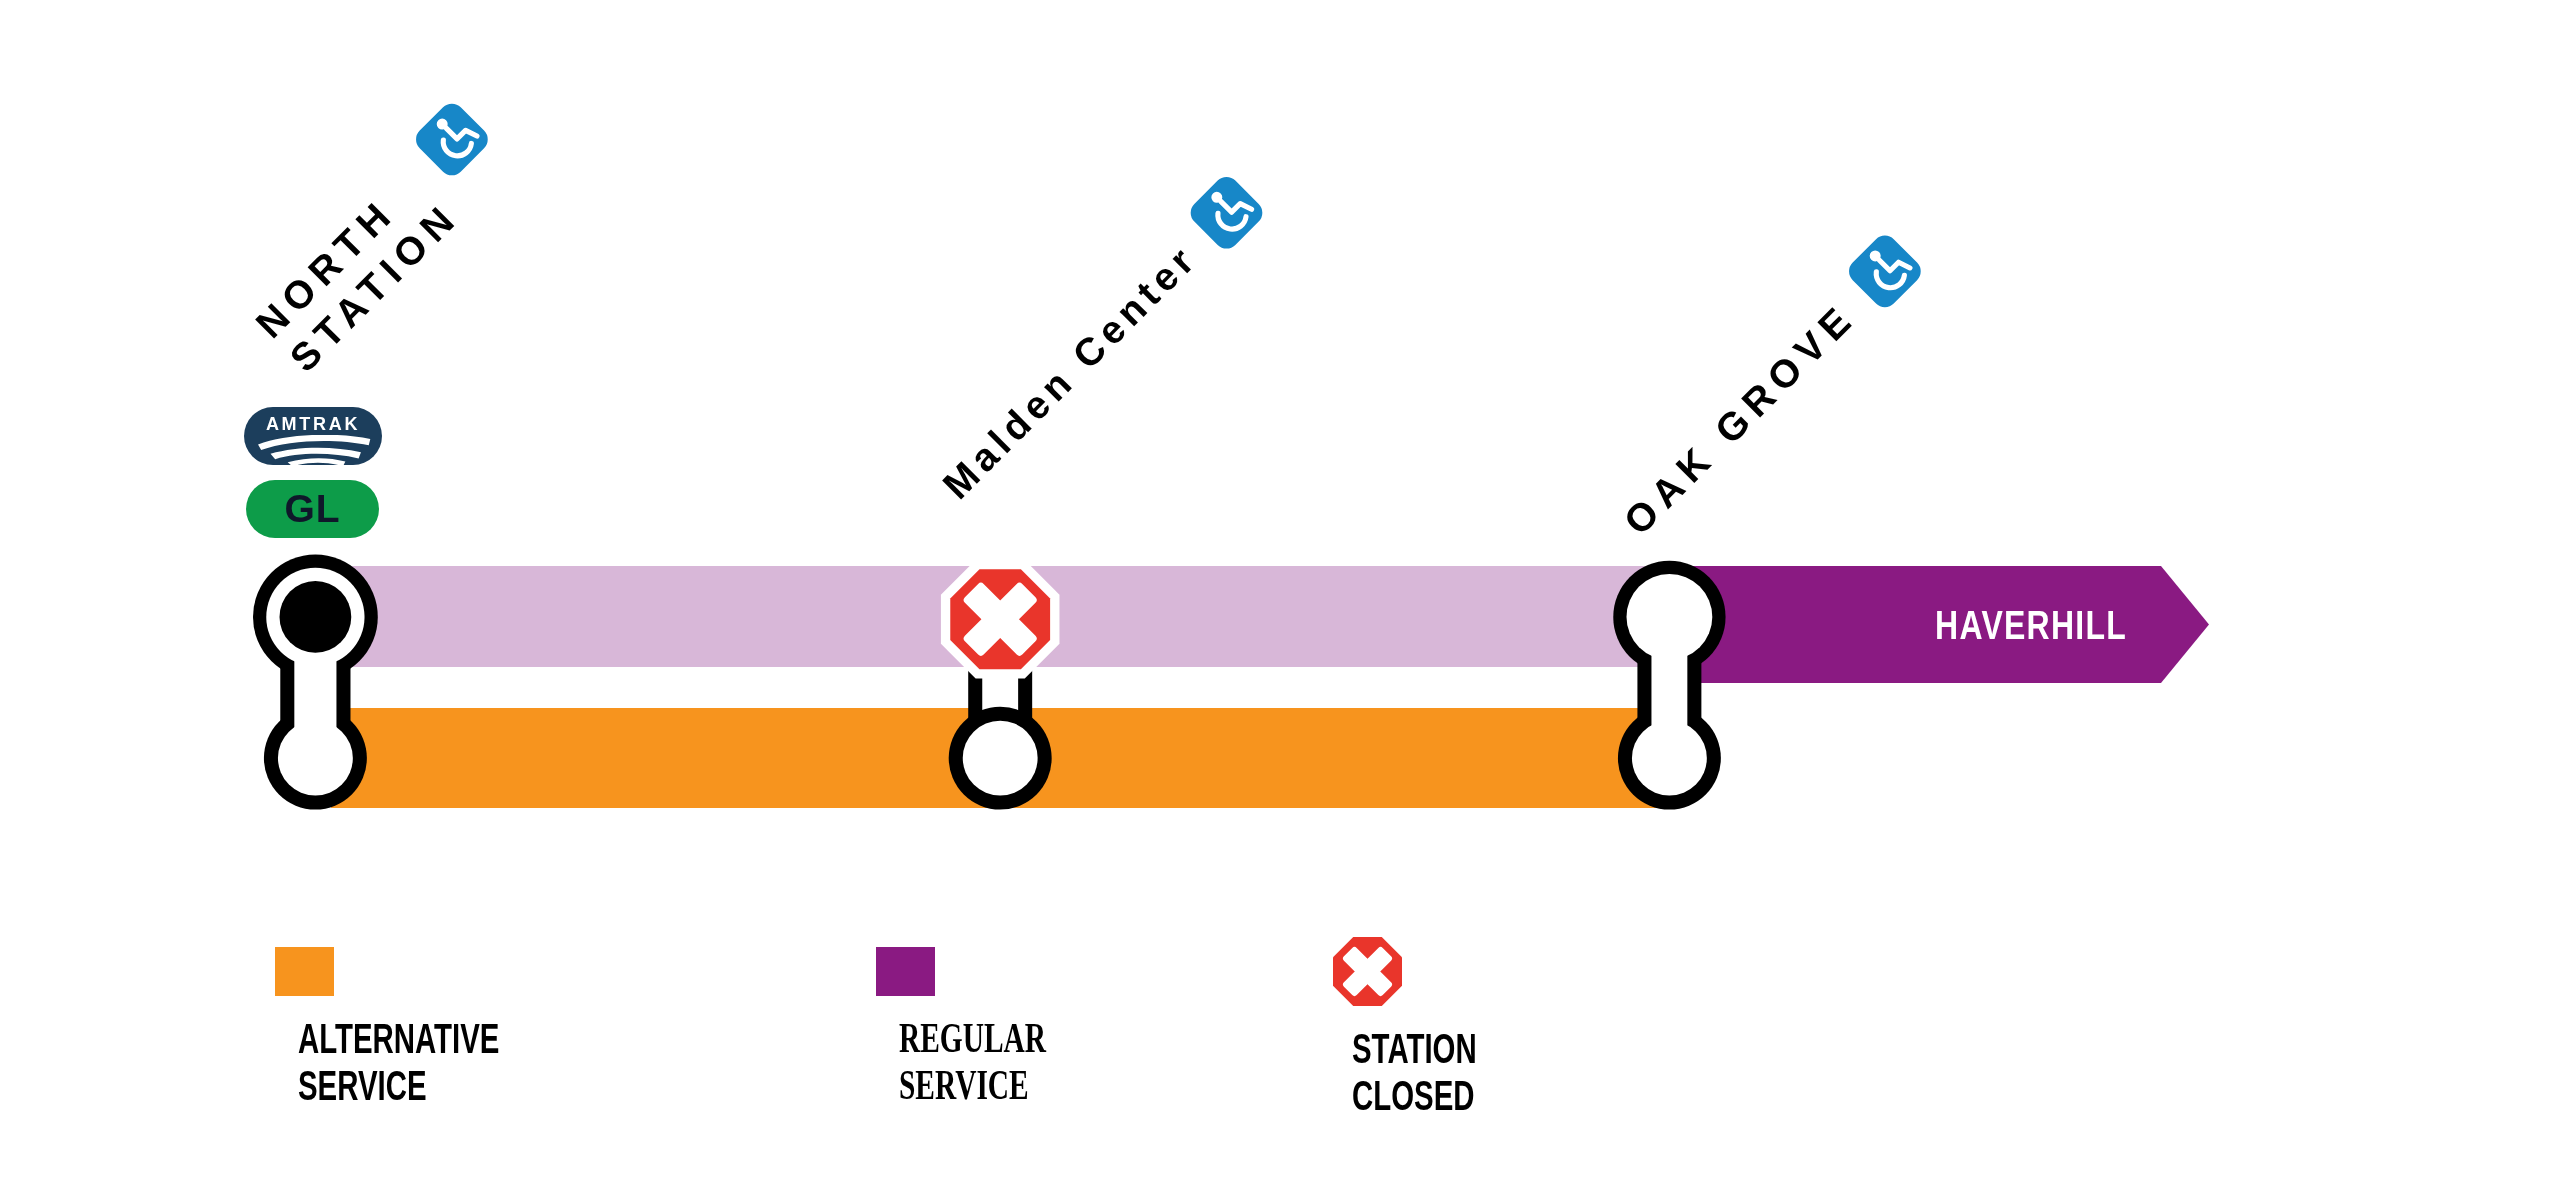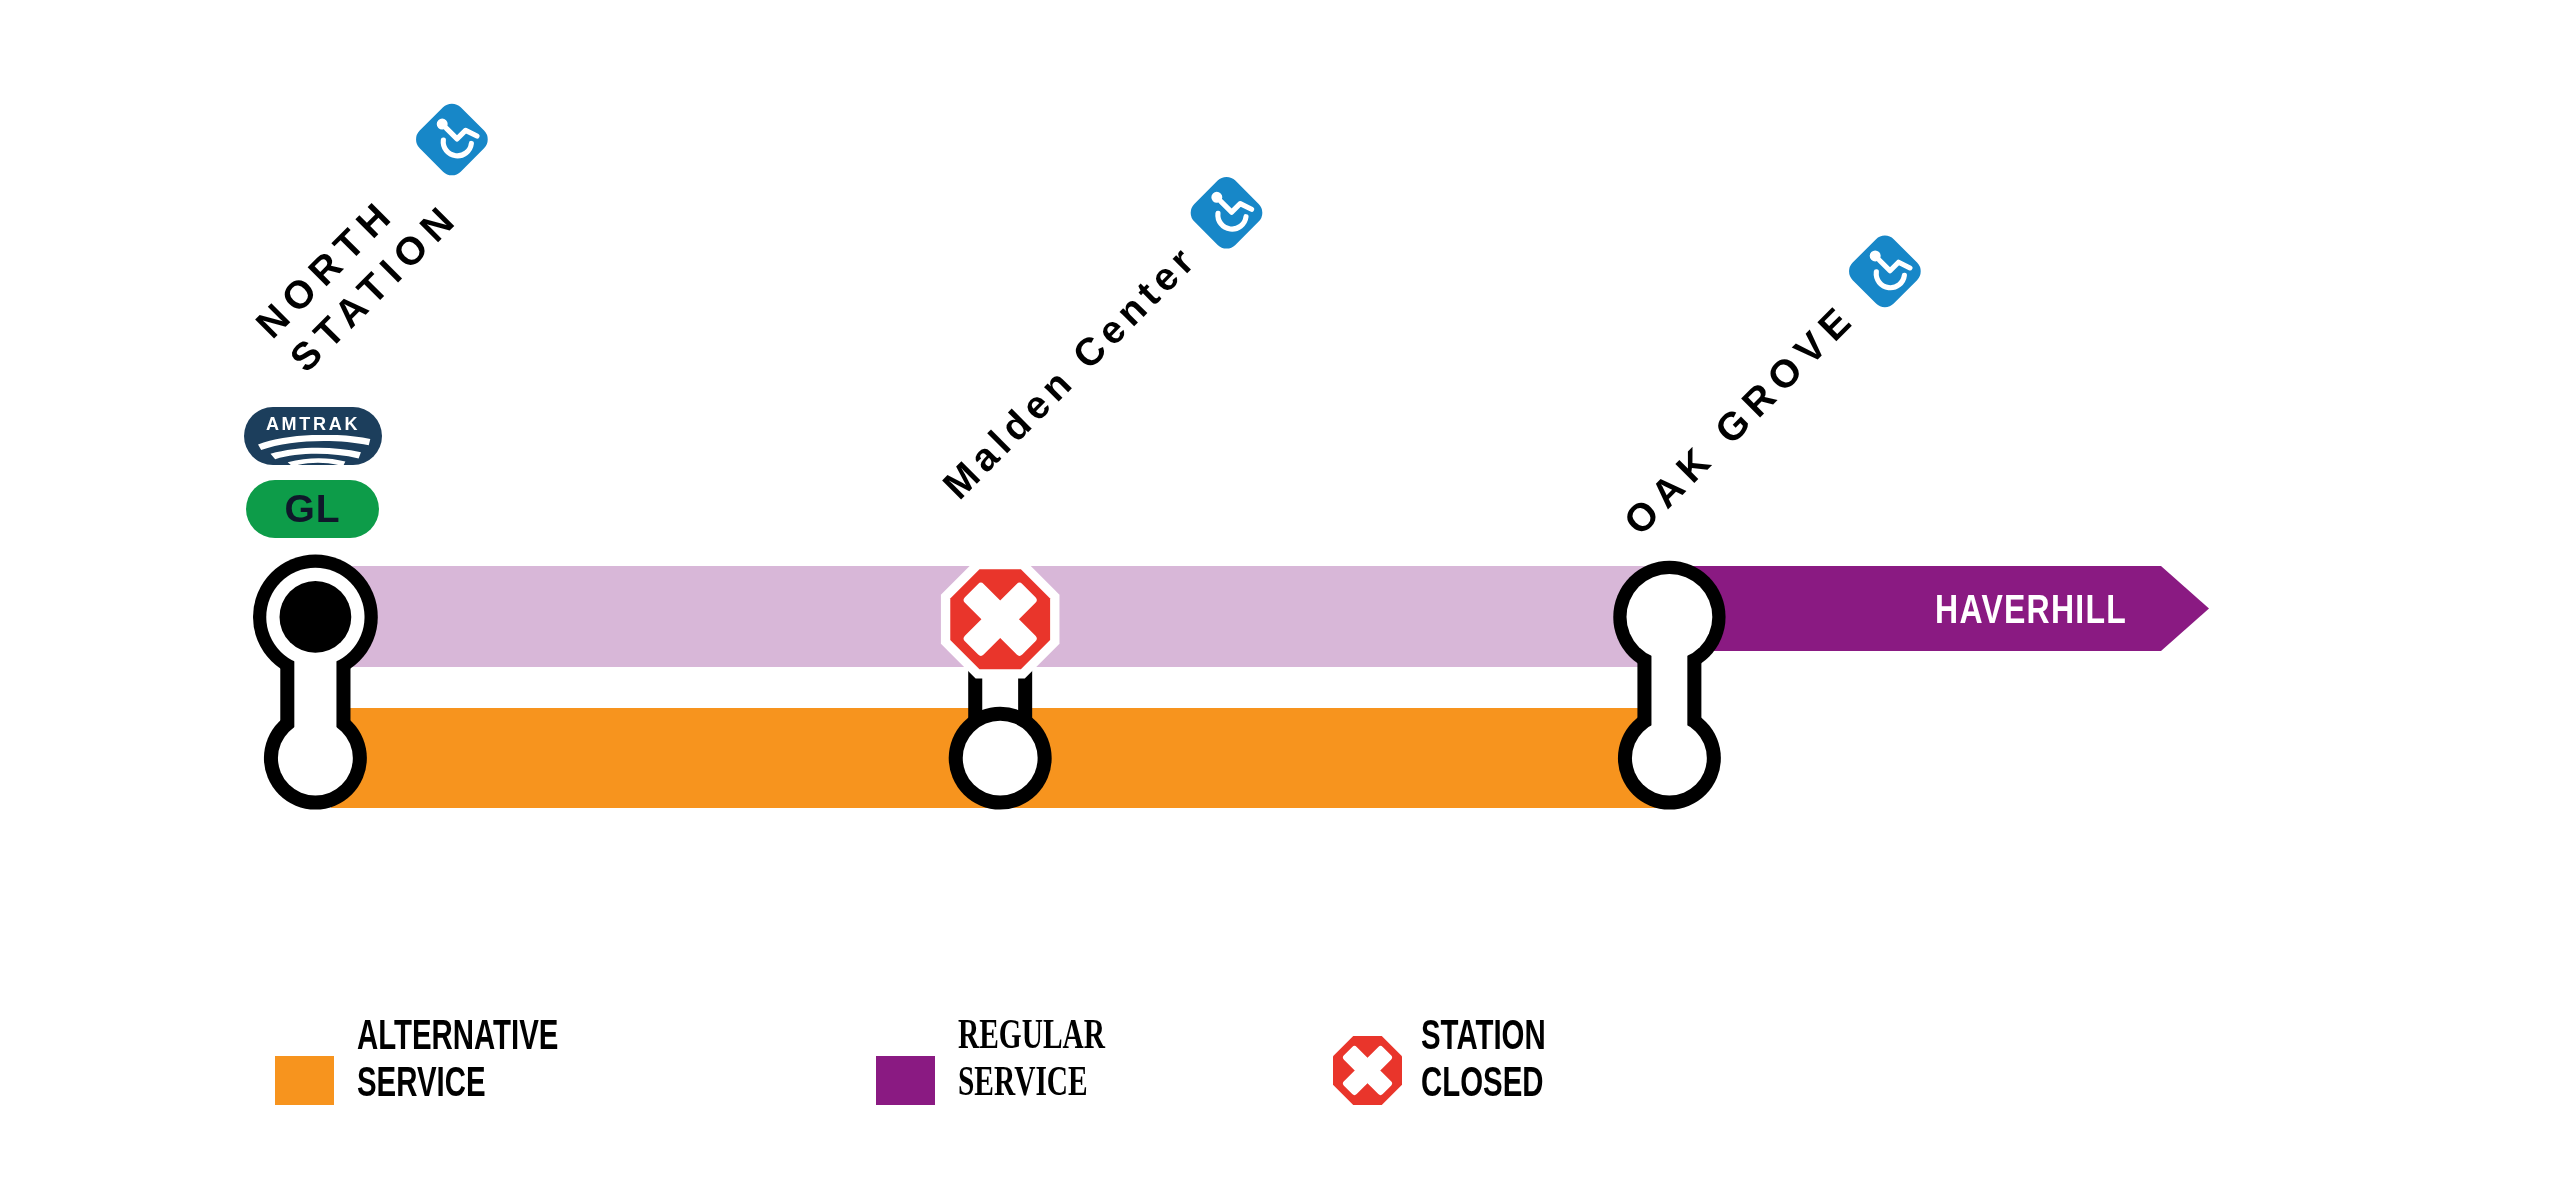--- a/index.html
+++ b/index.html
@@ -4,21 +4,21 @@
 <style>
   html,body{margin:0;padding:0;background:#fff;}
   .canvas{
     position:relative;width:2576px;height:1191px;background:#fff;overflow:hidden;
     font-family:"Liberation Sans","DejaVu Sans",sans-serif;color:#000;
   }
   
   .band{position:absolute;z-index:1;}
   .band-lavender{left:335px;top:566px;width:1334px;height:101px;background:var(--lavender,#D8B7D8);}
   .band-purple{
-    left:1669px;top:566px;width:540px;height:85px;background:var(--purple,#8A1A82);
+    left:1669px;top:566px;width:540px;height:117px;background:var(--purple,#8A1A82);
     clip-path:polygon(0 0,calc(100% - 48px) 0,100% 50%,calc(100% - 48px) 100%,0 100%);
   }
   .band-orange{left:331px;top:708px;width:1339px;height:100px;background:var(--orange,#F7941E);}
   .dest-label{
     position:absolute;right:82px;top:50%;
     transform:translateY(-50%) scaleX(.78);transform-origin:right center;
     color:#fff;font-size:41px;font-weight:700;letter-spacing:1.6px;white-space:nowrap;
   }
   
   .markers{position:absolute;left:0;top:0;z-index:2;}
@@ -46,21 +46,21 @@
     background:var(--navy,#1C3E5C);border-radius:29px;overflow:hidden;text-align:center;
   }
   .amtrak-word{color:#ffffff;font-size:18px;font-weight:700;letter-spacing:2.7px;margin-top:7px;}
   .badge-gl{
     position:absolute;left:246px;top:480px;width:133px;height:58px;z-index:3;
     background:var(--green,#0D9C49);border-radius:29px;
     display:flex;align-items:center;justify-content:center;
     color:#0f172a;font-size:39px;font-weight:700;letter-spacing:0.8px;
   }
   
-  .legend-item{position:absolute;top:992px;display:flex;align-items:flex-end;z-index:3;}
+  .legend-item{position:absolute;top:937px;display:flex;align-items:flex-start;z-index:3;flex-direction:column;}
   .legend-swatch{width:59px;height:49px;margin-top:10px;flex:none;}
   .sw-orange{background:var(--orange,#F7941E);}
   .sw-purple{background:var(--purple,#8A1A82);}
   .sw-lavender{background:var(--lavender,#D8B7D8);}
   .legend-oct{flex:none;margin-top:0;}
   .legend-text{
     margin-left:23.4px;margin-top:19px;font-size:42px;line-height:47px;font-weight:700;
     transform:scaleX(.7);transform-origin:left top;white-space:nowrap;
   }
   .legend-text-oct{margin-left:19px;}

